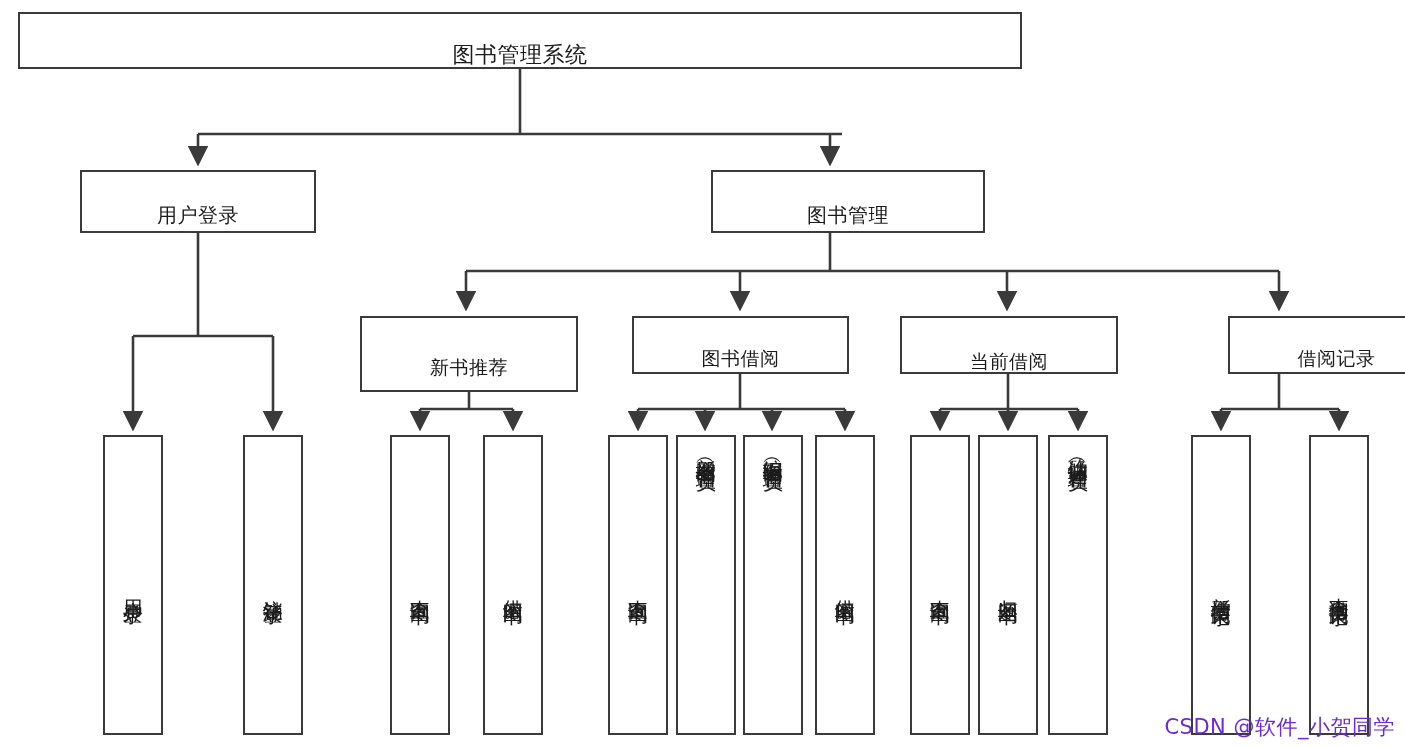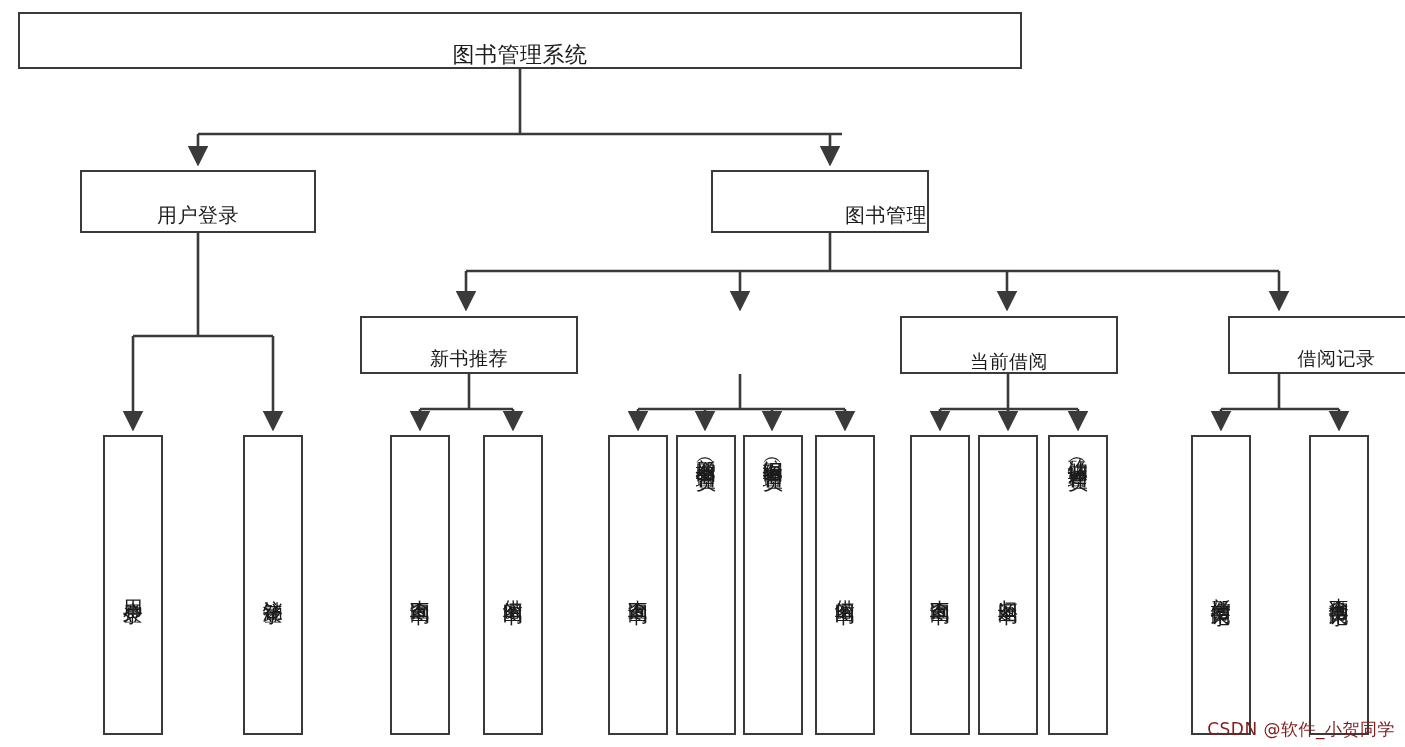--- a/index.html
+++ b/index.html
@@ -72,22 +72,22 @@
     margin: 0 auto;
   }
   .leaf.mid .lbl {
     margin-top: auto;
     margin-bottom: auto;
   }
   #watermark {
     position: absolute;
     right: 10px;
     bottom: 6px;
-    font-size: 17px;
-    color: #7f1d1d;
+    font-size: 21px;
+    color: #6d28d9;
     z-index: 5;
     white-space: nowrap;
     letter-spacing: 0.5px;
   }
 </style>
 </head>
 <body>
 
 <div id="canvas">
 
@@ -142,28 +142,31 @@
   </svg>
 
   <div class="node lvl0" style="left:18px; top:12px; width:1004px; height:57px;">
     <span class="lbl">图书管理系统</span>
   </div>
 
   <div class="node lvl1" style="left:80px; top:170px; width:236px; height:63px;">
     <span class="lbl">用户登录</span>
   </div>
 
-  <div class="node lvl1" style="left:711px; top:170px; width:218px; height:63px;justify-content:flex-end;">
+  <div class="node lvl1" style="left:711px; top:170px; width:274px; height:63px;">
     <span class="lbl">图书管理</span>
   </div>
 
-  <div class="node lvl2" style="left:360px; top:316px; width:218px; height:58px;">
+  <div class="node lvl2" style="left:360px; top:316px; width:218px; height:76px;">
     <span class="lbl">新书推荐</span>
   </div>
 
+  <div class="node lvl2" style="left:632px; top:316px; width:217px; height:58px;">
+    <span class="lbl">图书借阅</span>
+  </div>
 
   <div class="node lvl2" style="left:900px; top:316px; width:218px; height:58px;align-items:flex-end;">
     <span class="lbl">当前借阅</span>
   </div>
 
   <div class="node lvl2" style="left:1228px; top:316px; width:217px; height:58px;">
     <span class="lbl">借阅记录</span>
   </div>
 
   <div class="node leaf mid" style="left:103px; top:435px; width:60px; height:300px;">

